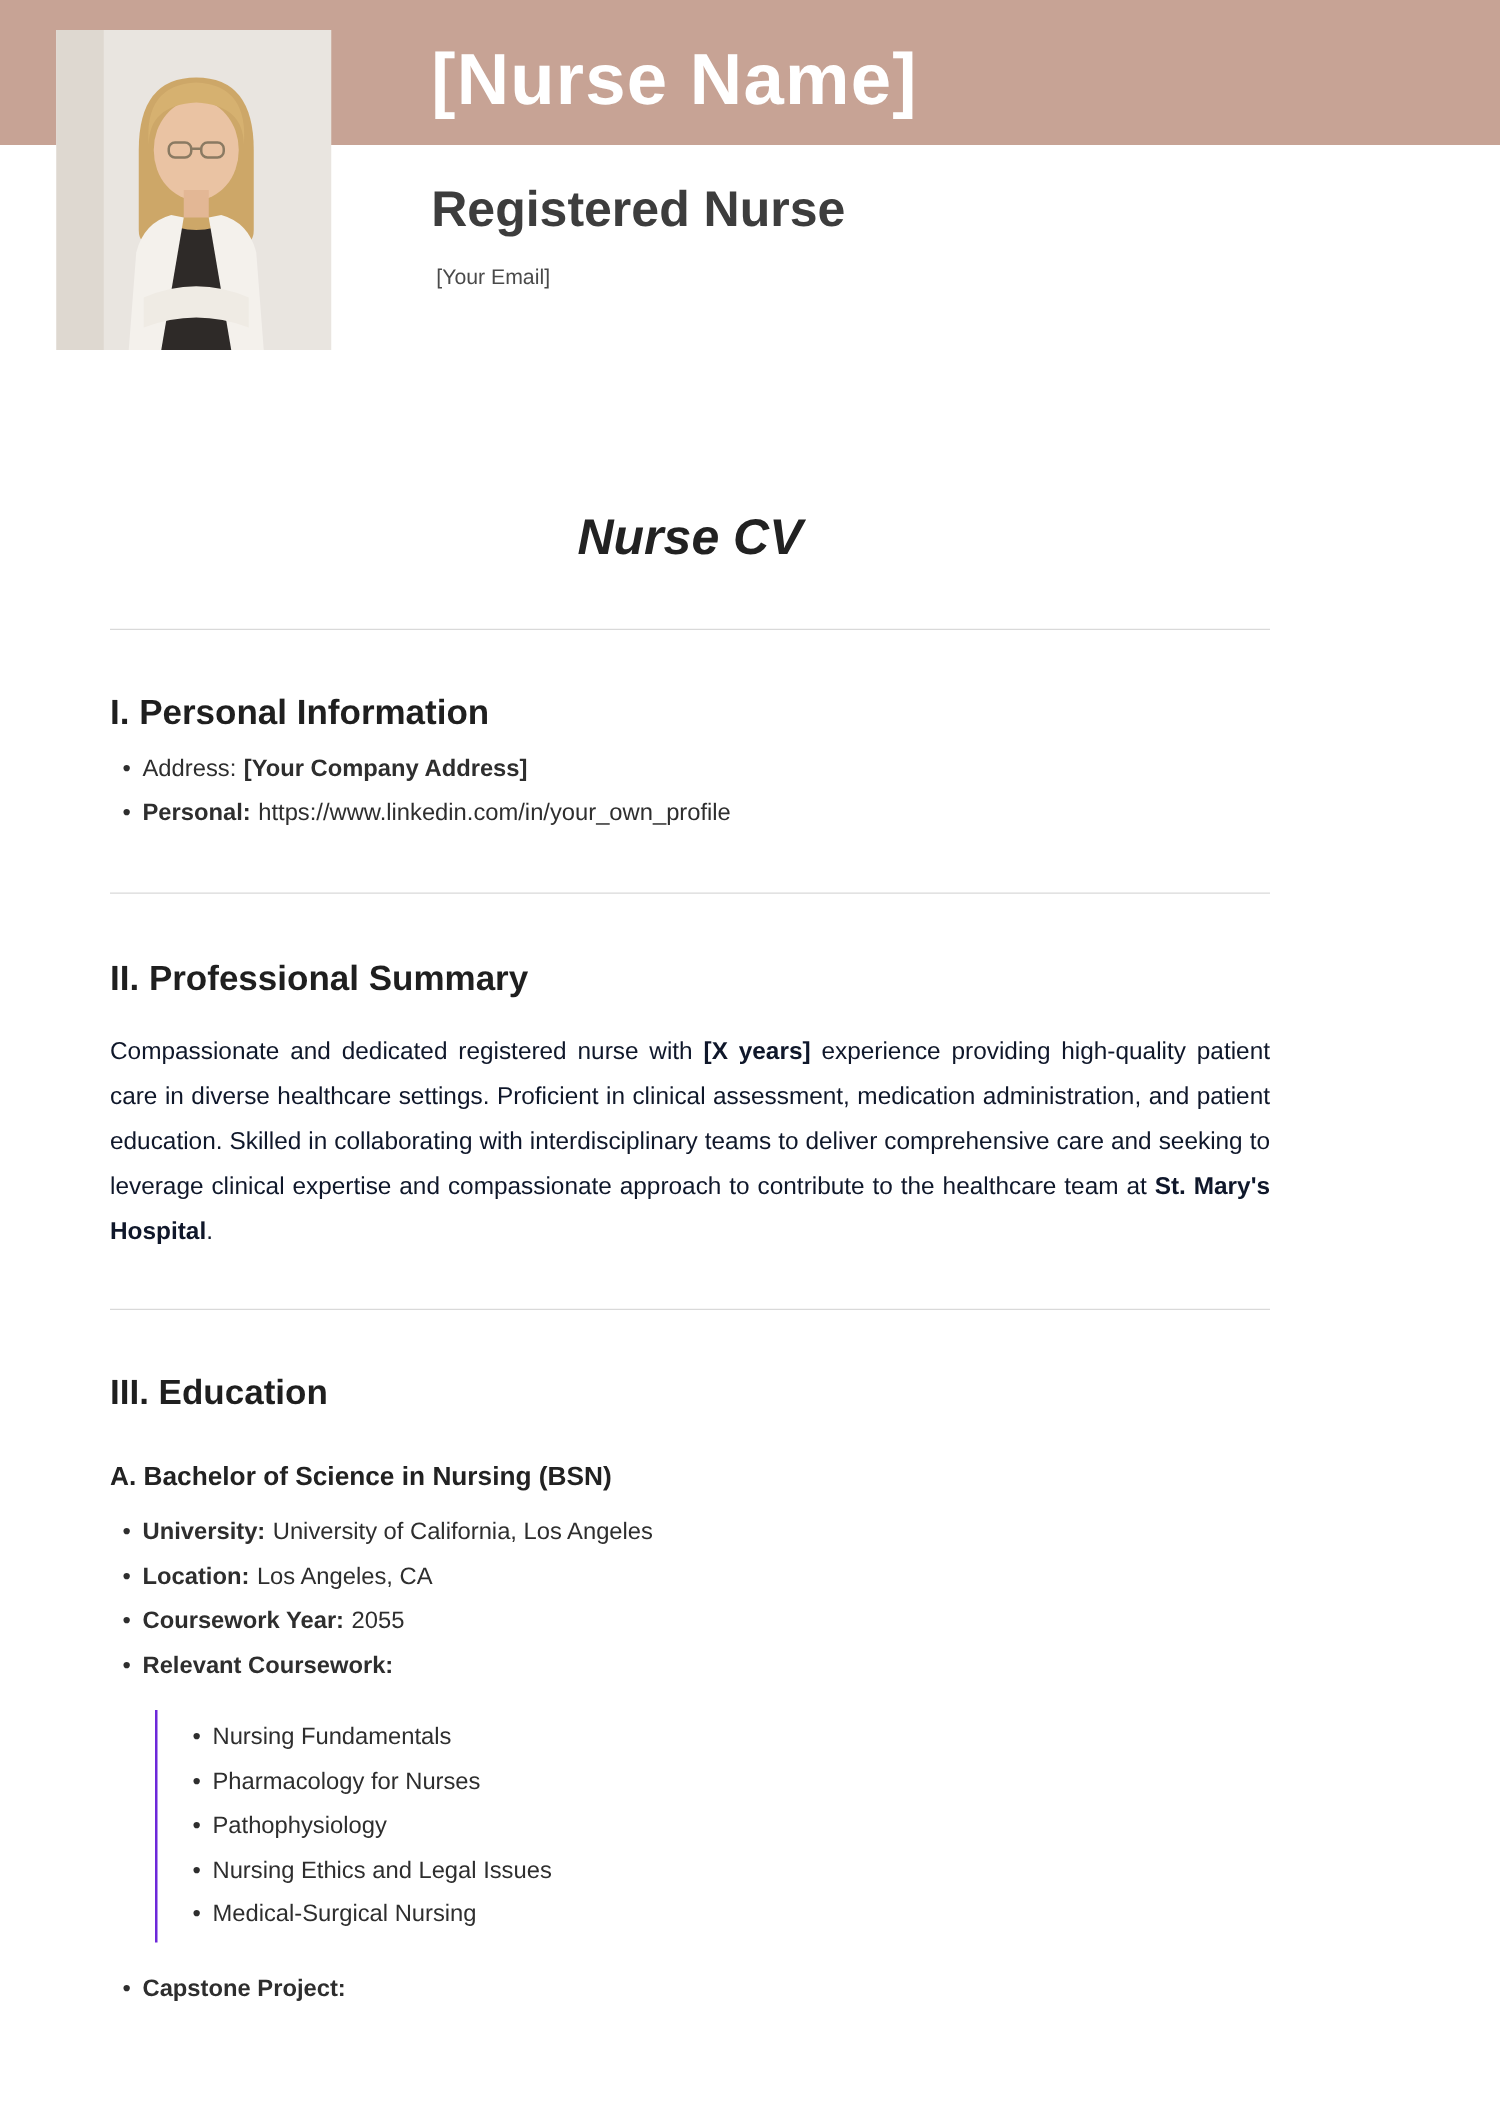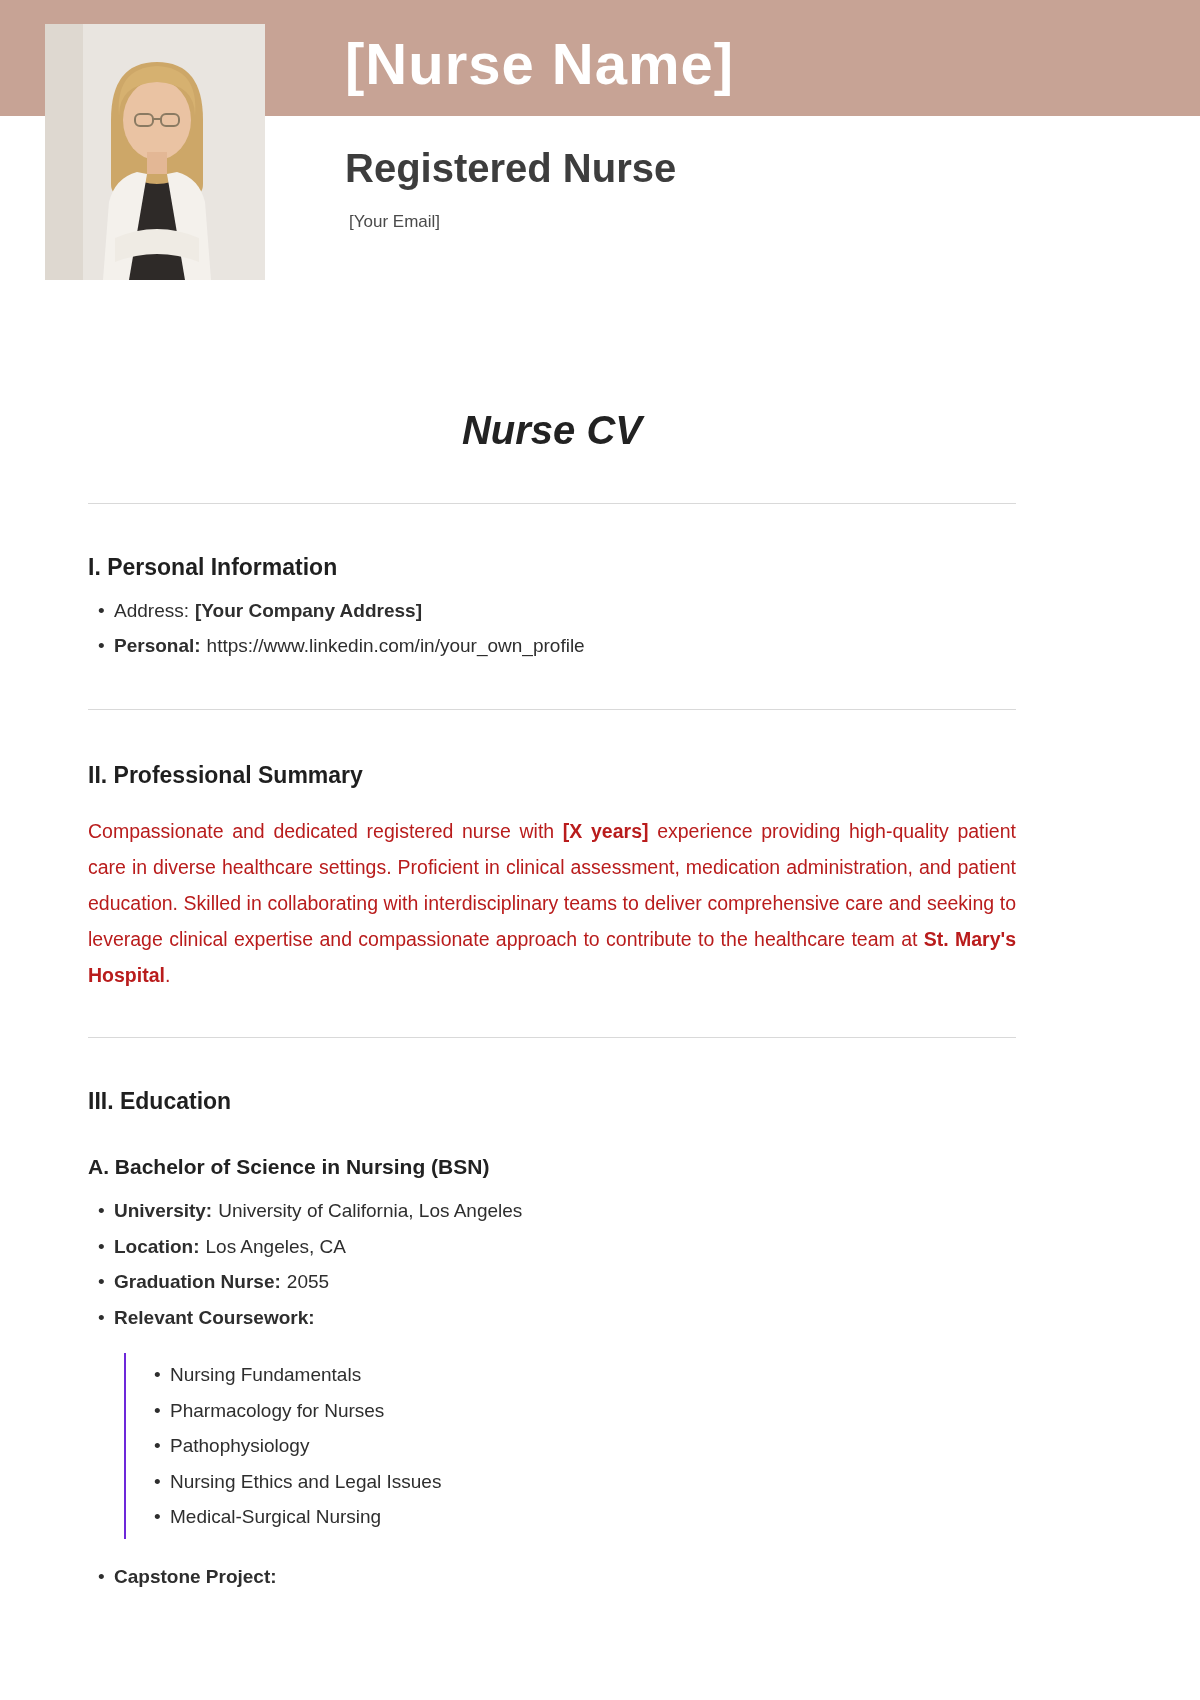--- a/index.html
+++ b/index.html
@@ -35,37 +35,37 @@
   
   .content { position:absolute; left:88px; top:0; width:928px; }
   .doc-title {
     margin-top:408px;
     text-align:center; font-size:40px; font-weight:700; color:#222;font-style:italic;
   }
   .divider { height:1px; background:#d9d9d9; border:0; width:100%; }
   .d1 { margin-top:50px; }
   .d2 { margin-top:46px; }
   .d3 { margin-top:44px; }
-  .section-heading { font-size:23px; font-weight:700; color:#1f1f1f; }
+  .section-heading { font-size:28px; font-weight:700; color:#1f1f1f; }
   .h-personal { margin-top:50px; }
   .h-summary { margin-top:52px; }
   .h-education { margin-top:50px; }
   ul { list-style:none; }
   .top-list { margin-top:12px; padding-left:26px; }
   .top-list li, .nested-list li {
     position:relative; font-size:19px; line-height:35px; color:#2e2e2e;
   }
   .top-list li::before, .nested-list li::before {
     content:"•"; position:absolute; left:-16px; color:#2e2e2e;
   }
   .lbl { margin-right:6px; }
   .bold { font-weight:700; }
   .summary-p {
     margin-top:24px; font-size:19.5px; line-height:36px;
-    text-align:justify; color:#b91c1c;
+    text-align:justify; color:#0f172a;
   }
   .degree-heading { margin-top:40px; font-size:21px; font-weight:700; color:#222; }
   .edu-list { margin-top:14px; padding-left:26px; }
   .edu-list li { line-height:35.5px; }
   .nested-wrap {
     margin:18px 0 0 36px;
     border-left:2px solid #6d28d9;
     padding:4px 0 4px 44px;
   }
   .nested-list li { line-height:35.5px; }
@@ -135,21 +135,21 @@
   <div class="degree-heading">A. Bachelor of Science in Nursing (BSN)</div>
 
   <ul class="top-list edu-list">
     <li>
       <span class="lbl bold">University:</span><span>University of California, Los Angeles</span>
     </li>
     <li>
       <span class="lbl bold">Location:</span><span>Los Angeles, CA</span>
     </li>
     <li>
-      <span class="lbl bold">Graduation Nurse:</span><span>2055</span>
+      <span class="lbl bold">Coursework Year:</span><span>2055</span>
     </li>
     <li>
       <span class="lbl bold">Relevant Coursework:</span><span></span>
     </li>
   </ul>
 
   <div class="nested-wrap">
     <ul class="nested-list">
       <li>Nursing Fundamentals</li>
       <li>Pharmacology for Nurses</li>

